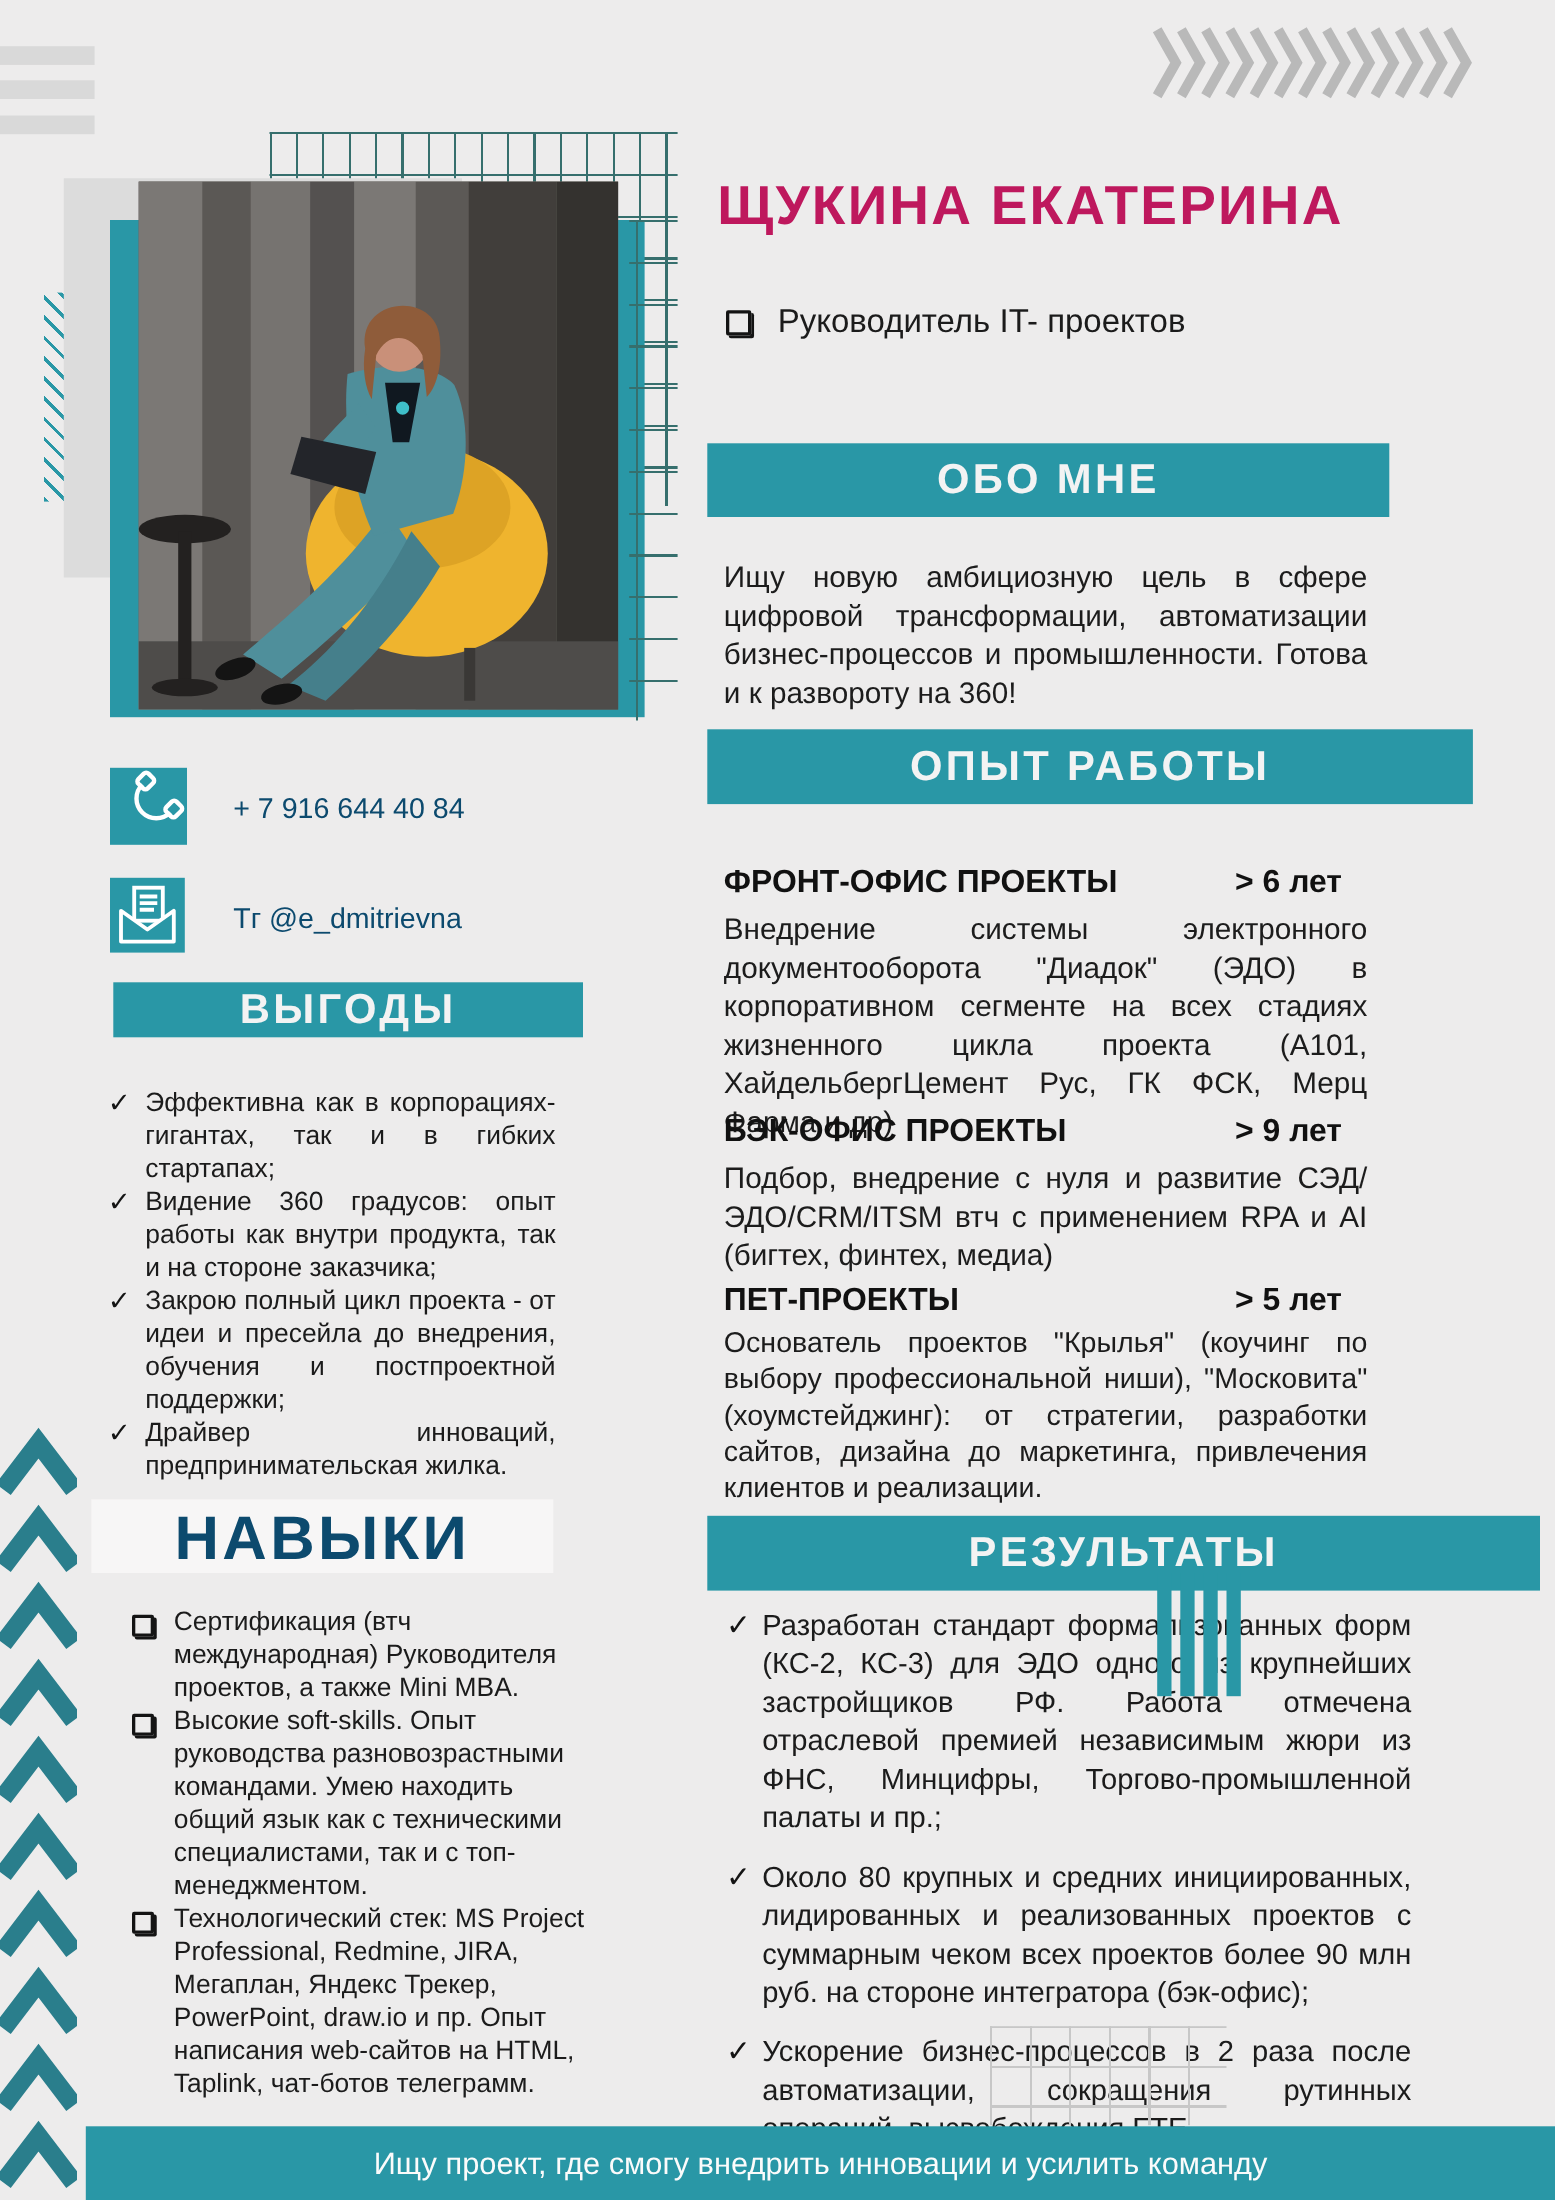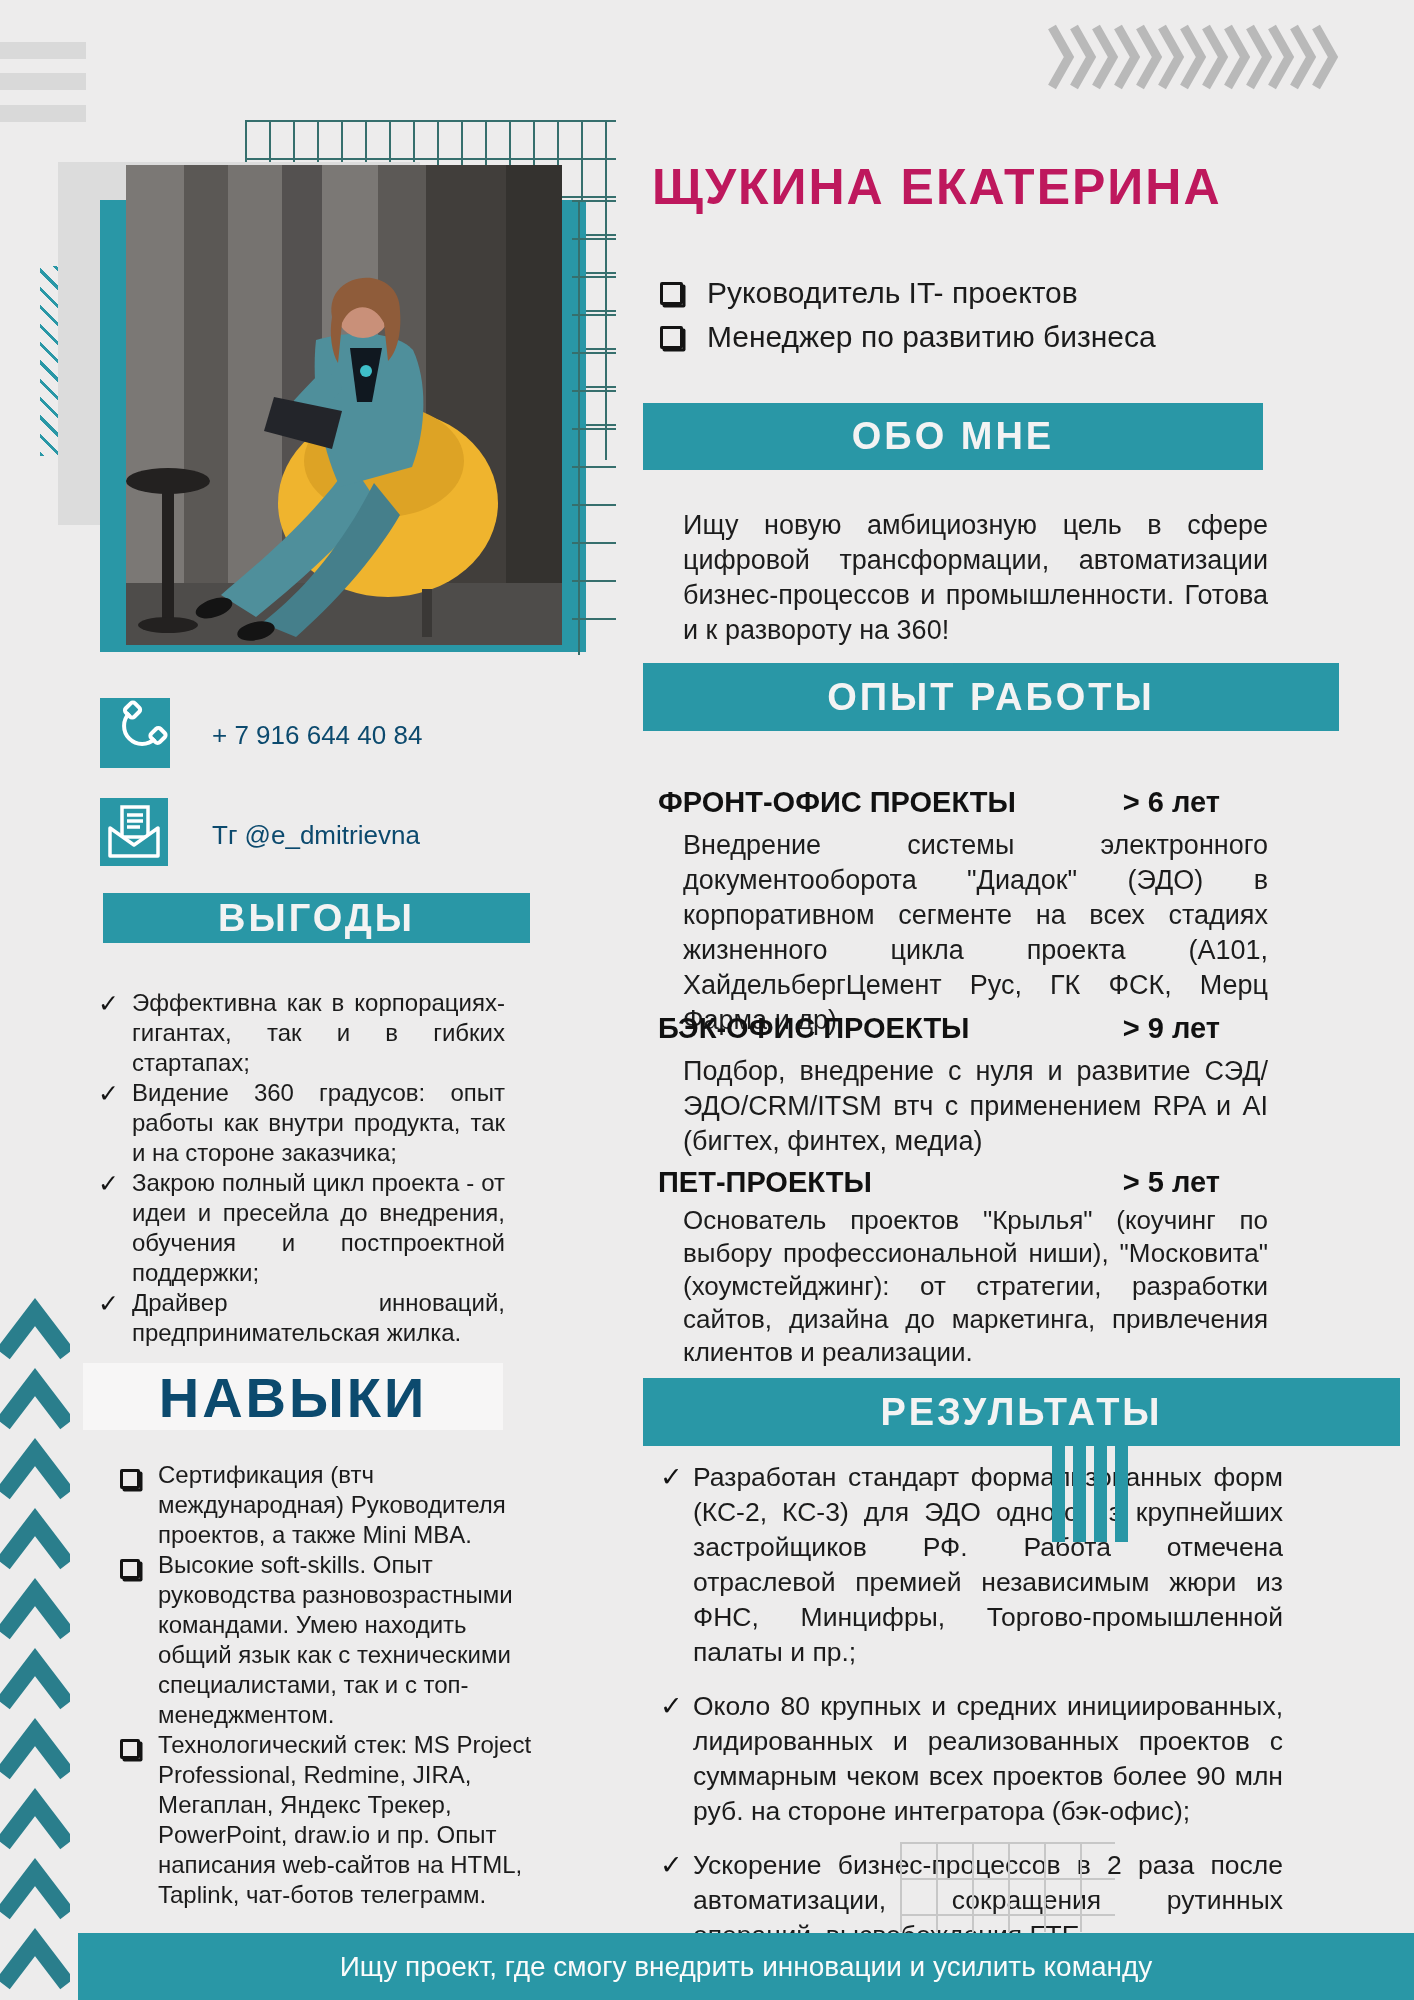--- a/index.html
+++ b/index.html
@@ -49,21 +49,21 @@
 
   
   .cicon{position:absolute;left:100px;background:#2997a6;}
   #phone-icon{top:698px;width:70px;height:70px;}
   #mail-icon{top:798px;width:68px;height:68px;}
   .ctext{position:absolute;left:212px;font-size:26px;color:#0c4a6e;}
   #phone-text{top:720px;}
   #mail-text{top:820px;}
 
   
-  .para{position:absolute;text-align:justify;color:#1c1c1c;margin-left:25px;}
+  .para{position:absolute;text-align:justify;color:#1c1c1c;}
   .para-r{left:658px;width:585px;font-size:27px;line-height:35px;}
   #about-text{top:508px;}
   #exp1-text{top:828px;}
   #exp2-text{top:1054px;}
   #exp3-text{top:1204px;font-size:26px;line-height:33px;}
   .exp-head{position:absolute;left:658px;width:582px;display:flex;justify-content:space-between;
     font-size:29px;font-weight:bold;color:#111;}
   .exp-head .dur{margin-right:20px;}
   #exp1-head{top:786px}#exp2-head{top:1012px}#exp3-head{top:1166px}
 
@@ -147,24 +147,20 @@
       <circle cx="237" cy="146" r="27" fill="#c99079"></circle>
       <path d="M206 152 C 198 104, 274 98, 274 146 C 276 170, 270 188, 262 196 L 258 158 C 248 138, 226 136, 216 158 L 212 198 C 206 188, 203 170, 206 152 Z" fill="#8f5c3a"></path>
     </svg>
   </div>
 
   <div id="name">ЩУКИНА ЕКАТЕРИНА</div>
   <div class="role-row" id="role1">
     <span class="cbx"></span>
     <span>Руководитель IT- проектов</span>
   </div>
-  <div class="role-row" id="role2">
-    <span class="cbx"></span>
-    <span>Менеджер по развитию бизнеса</span>
-  </div>
 
   <div class="cicon" id="phone-icon">
     <svg width="70" height="70" viewBox="0 0 70 70">
       <g transform="rotate(45 35 35)" stroke="#fff" stroke-width="4" fill="none">
         <path d="M17 25 a18 18 0 0 0 36 0"></path>
         <rect x="11" y="14" width="12" height="13" rx="3"></rect>
         <rect x="47" y="14" width="12" height="13" rx="3"></rect>
       </g>
     </svg>
   </div>

